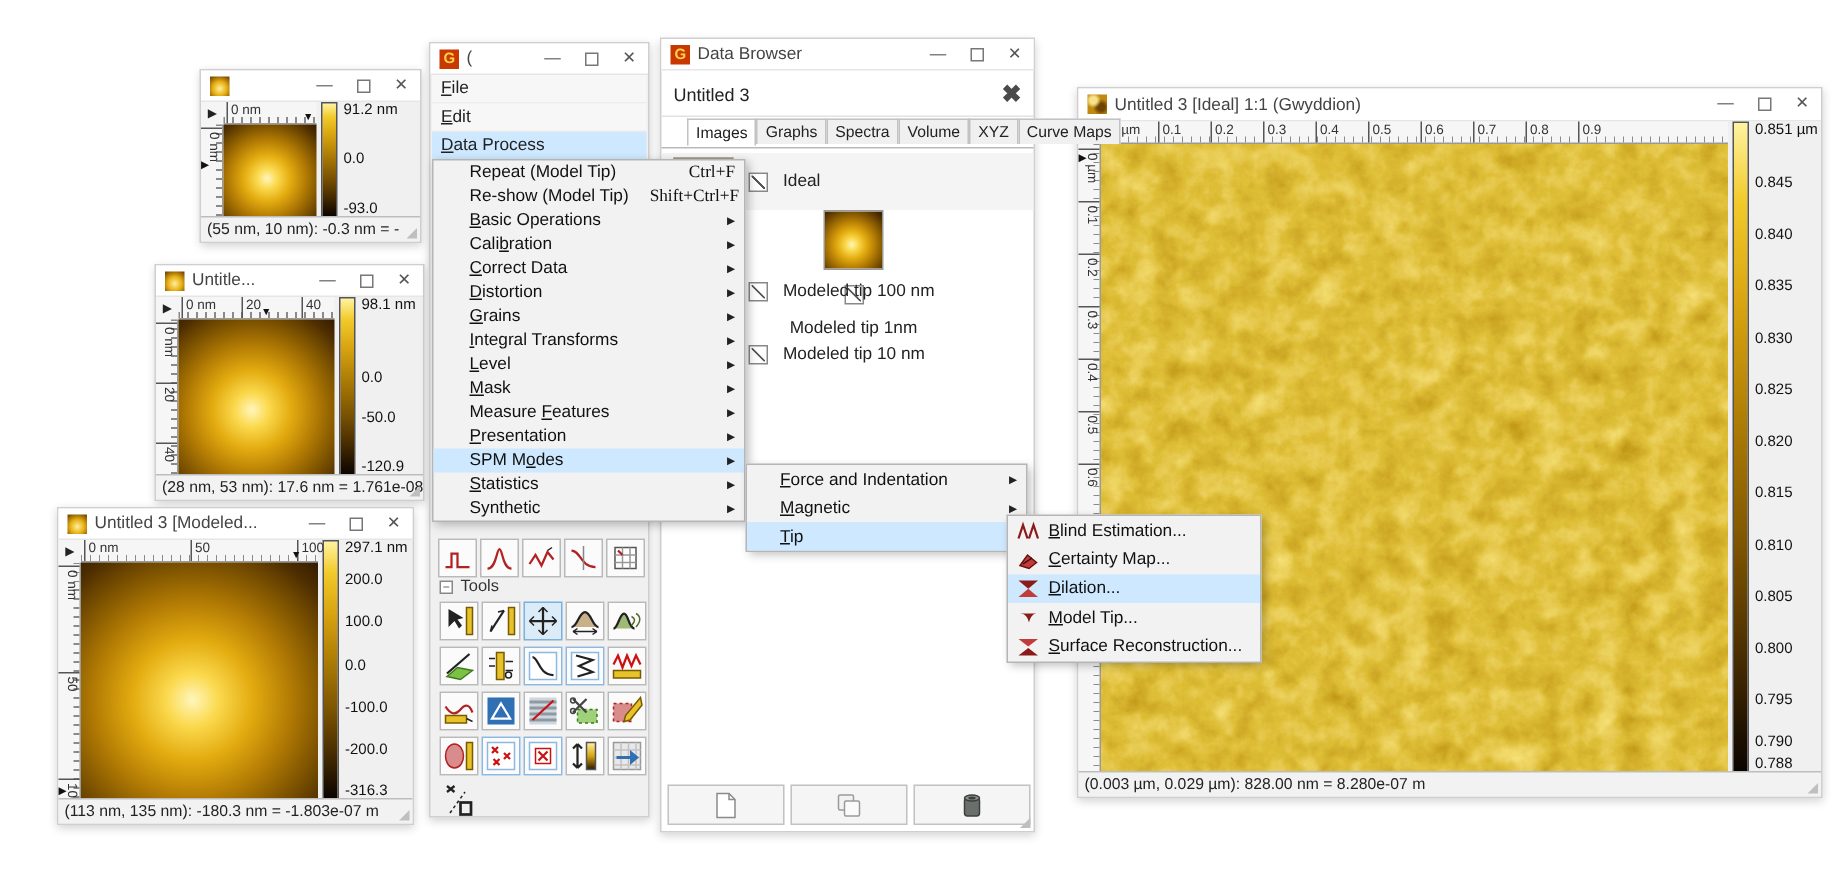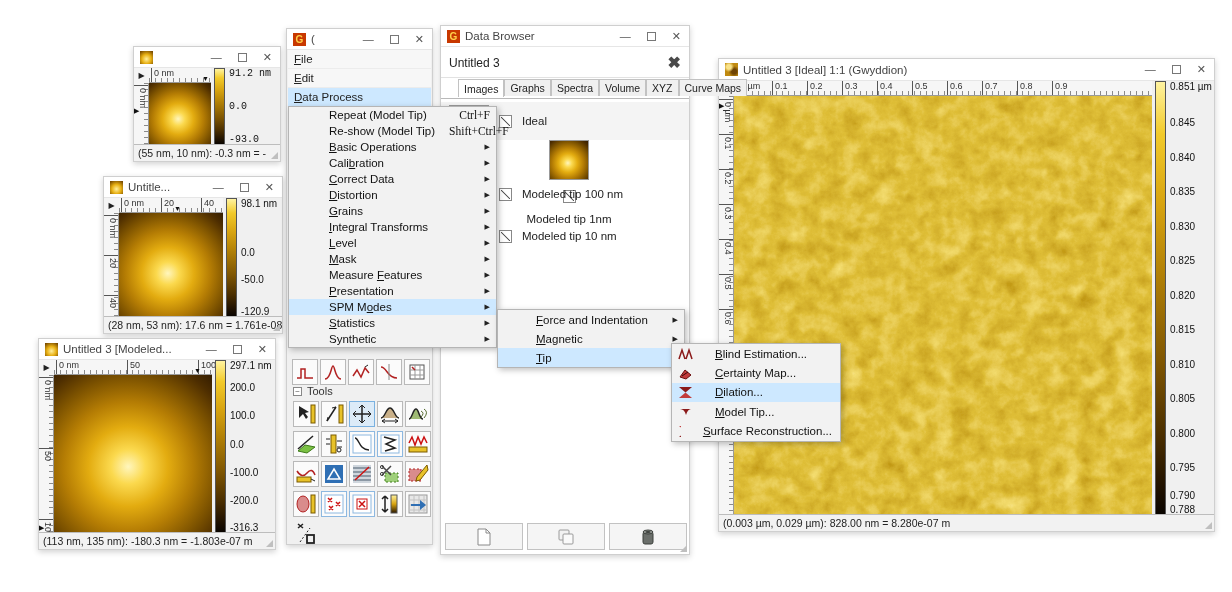--- a/index.html
+++ b/index.html
@@ -66,21 +66,21 @@
   .icon-btn.blu { border:1px solid #8db8e0; }
   .tools-label { position:absolute; font-size:11px; color:#333; display:flex; gap:5px; align-items:center; }
   .collapse-box { width:9px; height:9px; border:1px solid #888; font-size:8px; line-height:7px;
     text-align:center; color:#555; background:#fff; }
   
   .menu { position:absolute; background:#f2f2f2; border:1px solid #b5b5b5;
     box-shadow:2px 2px 6px rgba(0,0,0,.25); }
   .mi { height:16px; display:flex; align-items:center; padding:0 6px 0 24px;
     font-size:11.5px; color:#111; white-space:nowrap; }
   .mi.hl { background:#cde8ff; }
-  .mi .lbl { flex:1;margin-left:16px; }
+  .mi .lbl { flex:1; }
   .mi .sc { margin-left:14px;font-family:Liberation Serif, serif; }
   .mi .arr { margin-left:10px; font-size:7px; color:#222; }
   .mi u { text-decoration:underline; }
   .mi3 { height:19.4px; padding:0 8px 0 6px; gap:6px; }
   .mi2 { height:19px; }
   
   .tab { display:inline-block; padding:2px 5px; font-size:10.5px; border:1px solid #c2c2c2;
     border-bottom:none; background:#f0f0f0; color:#222; }
   .tab.active { background:#fff; position:relative; top:1px; padding-top:3px; }
   .dbrow { position:absolute; left:0; width:100%; height:38px; display:flex;
@@ -110,21 +110,21 @@
     <div class="hruler" style="left:15px; width:62px;">
       <span class="tick" style="left:2px;">0 nm</span>
       <span class="marker" style="right:2px; bottom:0;">▼</span>
     </div>
     <div class="vruler" style="top:15px; height:62px;">
       <span class="vtick" style="top:2px;">0 nm</span>
       <span class="marker" style="left:0; top:24px;">▶</span>
     </div>
     <div class="afm-img tipimg" style="left:15px; top:15px; width:62px; height:62px;"></div>
     <div class="cbar" style="left:80px; top:0; height:77px;"></div>
-    <div class="cbar-labels" style="left:92px; top:0; height:77px; width:52px;font-family:Liberation Mono, monospace;">
+    <div class="cbar-labels" style="left:92px; top:0; height:77px; width:52px;">
       <span class="cl top" style="top:0;">91.2 nm</span>
       <span class="cl" style="top:49%;">0.0</span>
       <span class="cl bot" style="top:100%;">-93.0</span>
     </div>
   </div>
   <div class="statusbar">(55 nm, 10 nm): -0.3 nm = -</div>
   <div class="grip"></div>
 </div>
 
 <div class="win" style="left:103px; top:176px; width:180px; height:158px;">

